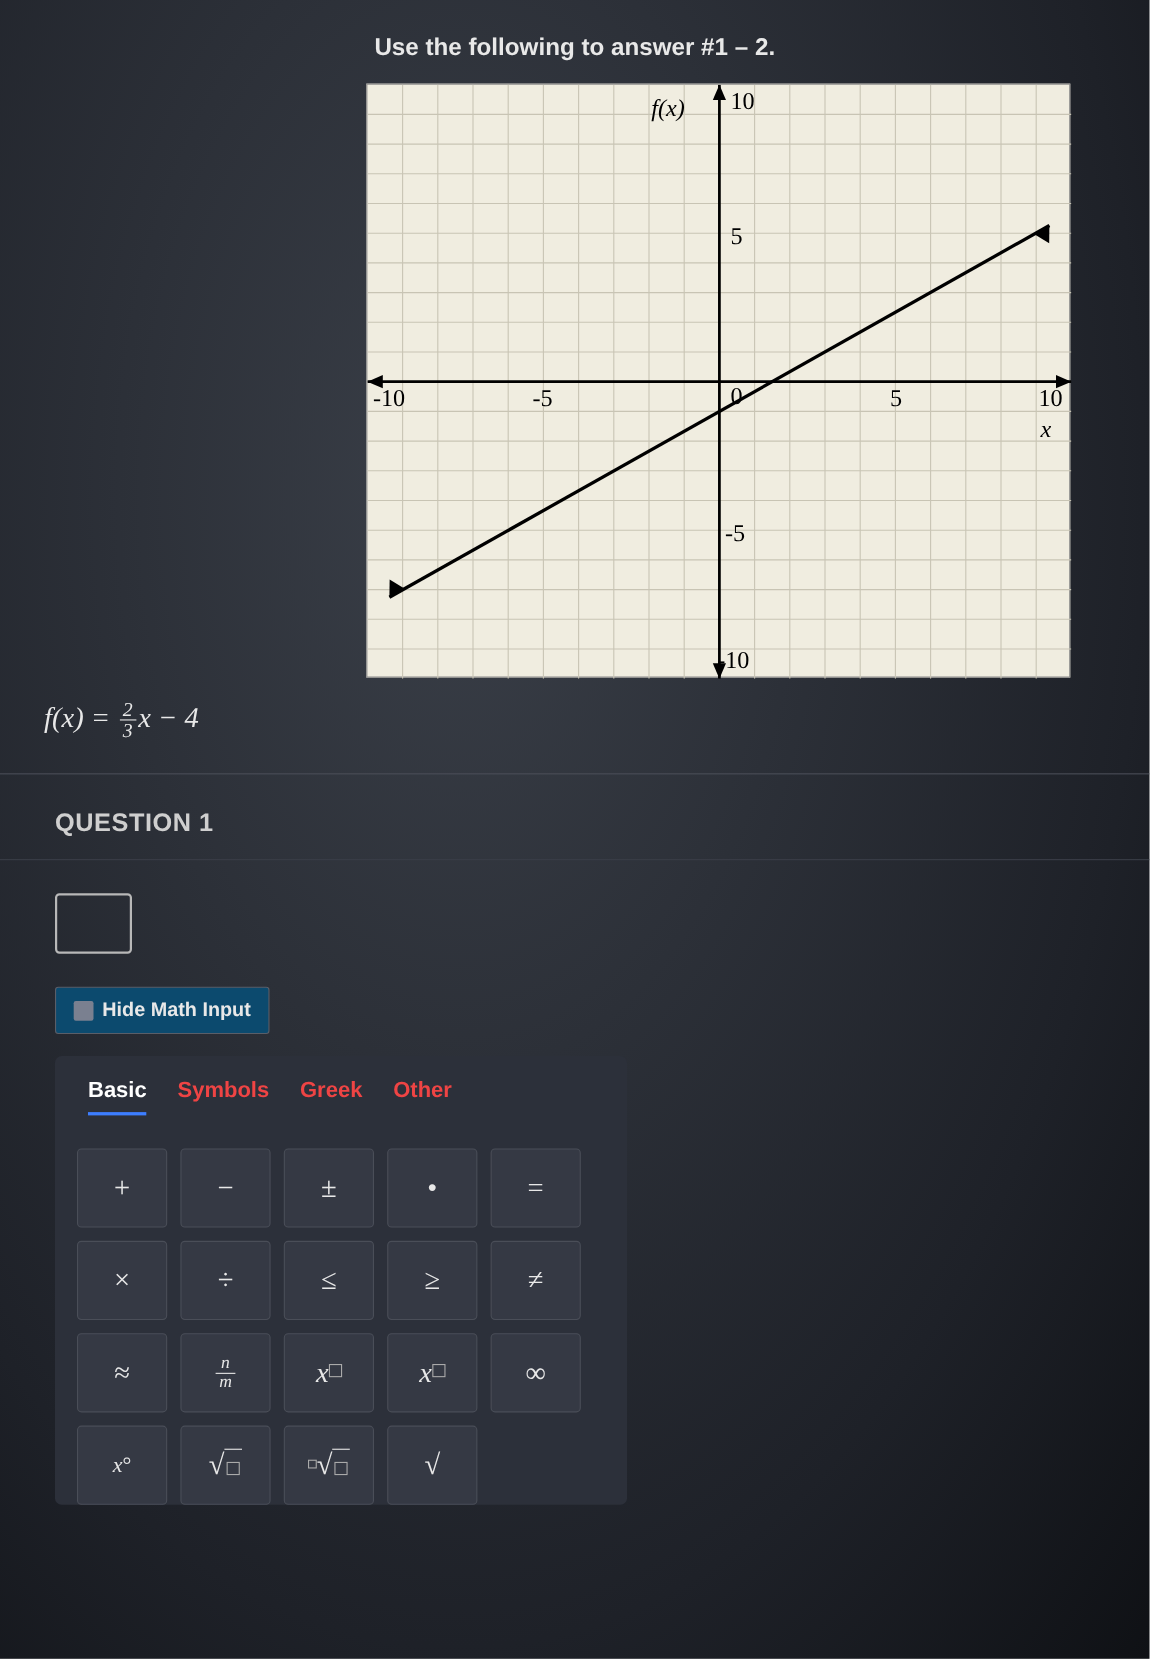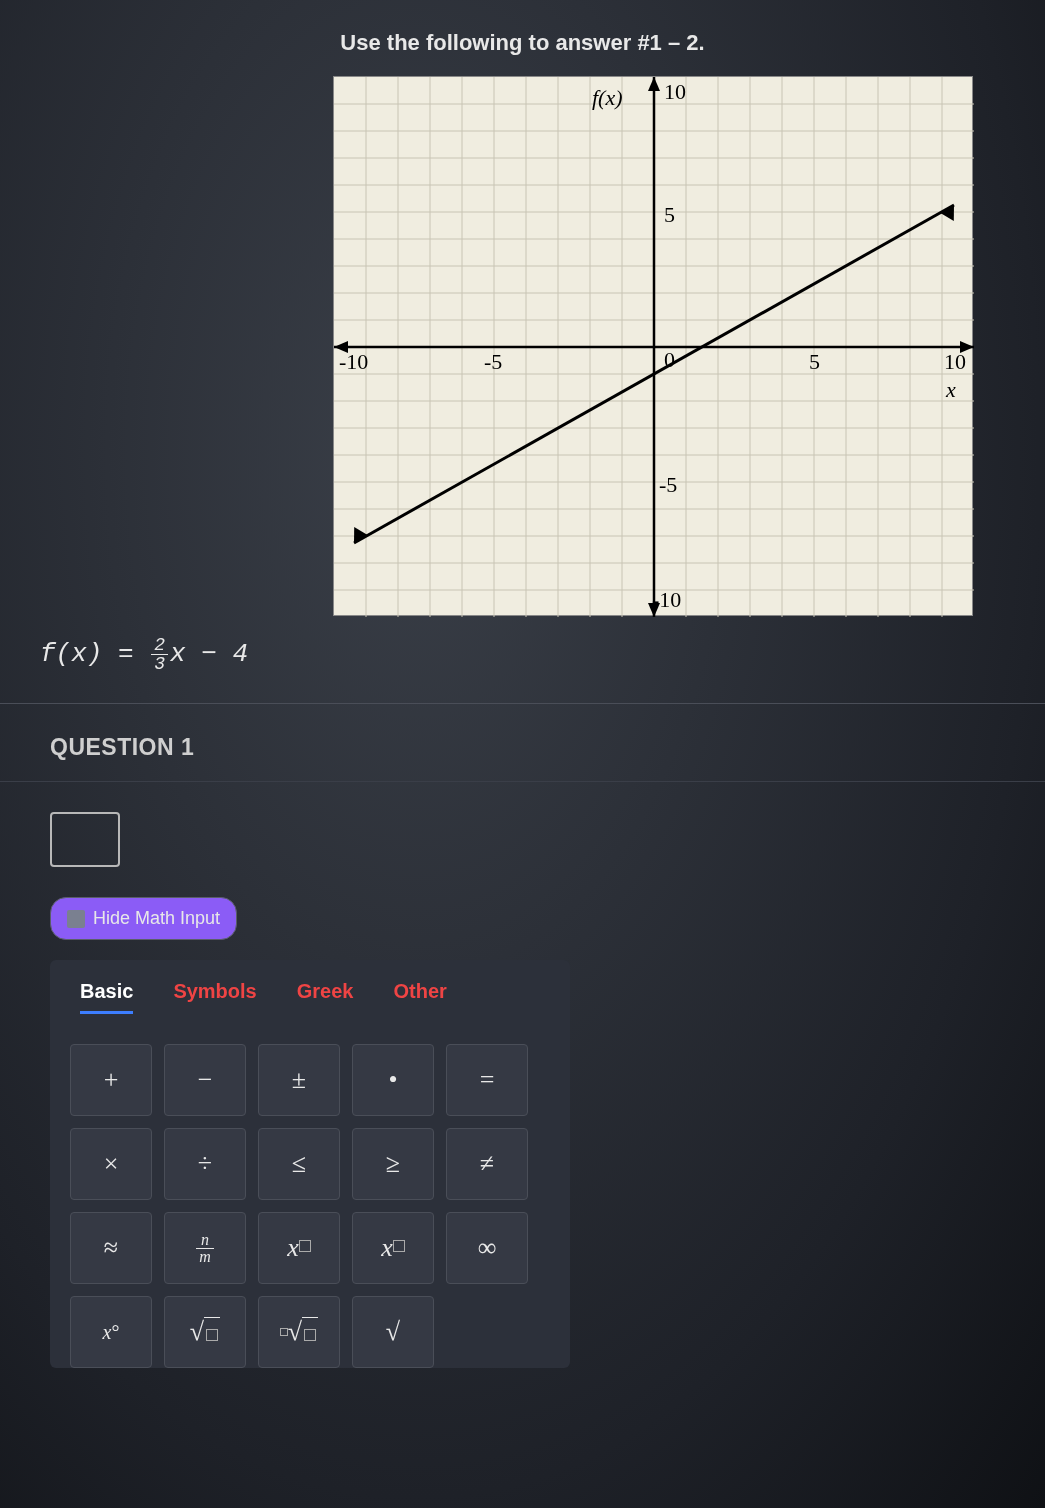--- a/index.html
+++ b/index.html
@@ -28,21 +28,21 @@
     width: 640px;
     height: 540px;
     background: #f0ede0;
     position: relative;
     border: 1px solid #888;
   }
   .equation {
     font-size: 26px;
     font-style: italic;
     margin: 20px 0 30px 10px;
-    font-family: Liberation Mono, monospace;
+    font-family: Liberation Serif, serif;
   }
   .equation .frac {
     display: inline-block;
     vertical-align: middle;
     text-align: center;
     font-size: 18px;
     line-height: 1;
     margin: 0 2px;
   }
   .equation .frac .num { display:block; border-bottom:1px solid #e8e8e8; padding:0 3px; }
@@ -79,37 +79,37 @@
     border-radius: 4px;
     margin-bottom: 30px;
     color:#fff;
     font-size:20px;
     text-align:center;
   }
   .hide-math {
     display: inline-flex;
     align-items: center;
     gap: 8px;
-    background: #8b5cf6;
+    background: #0c4a6e;
     border: 1px solid #5a5e68;
-    border-radius: 16px;
+    border-radius: 3px;
     padding: 10px 16px;
     font-size: 18px;
-    font-weight: normal;
+    font-weight: bold;
     color: #e8e8e8;
     cursor: pointer;
     margin-bottom: 20px;
   }
   .hide-math .kicon {
     width: 18px; height: 18px; background:#7a8090; display:inline-block; border-radius:2px;
     position:relative;
   }
   .tabs {
     display: flex;
-    gap: 40px;
+    gap: 28px;
     padding: 10px 20px;
     font-size: 20px;
     font-weight: bold;
   }
   .tab { color:#ef4444; cursor:pointer; padding-bottom:8px; }
   .tab.active { color:#fff; border-bottom: 3px solid #3d7eff; }
   .keypad-panel {
     background: #2c303a;
     border-radius: 6px;
     padding: 10px 10px 0 10px;

